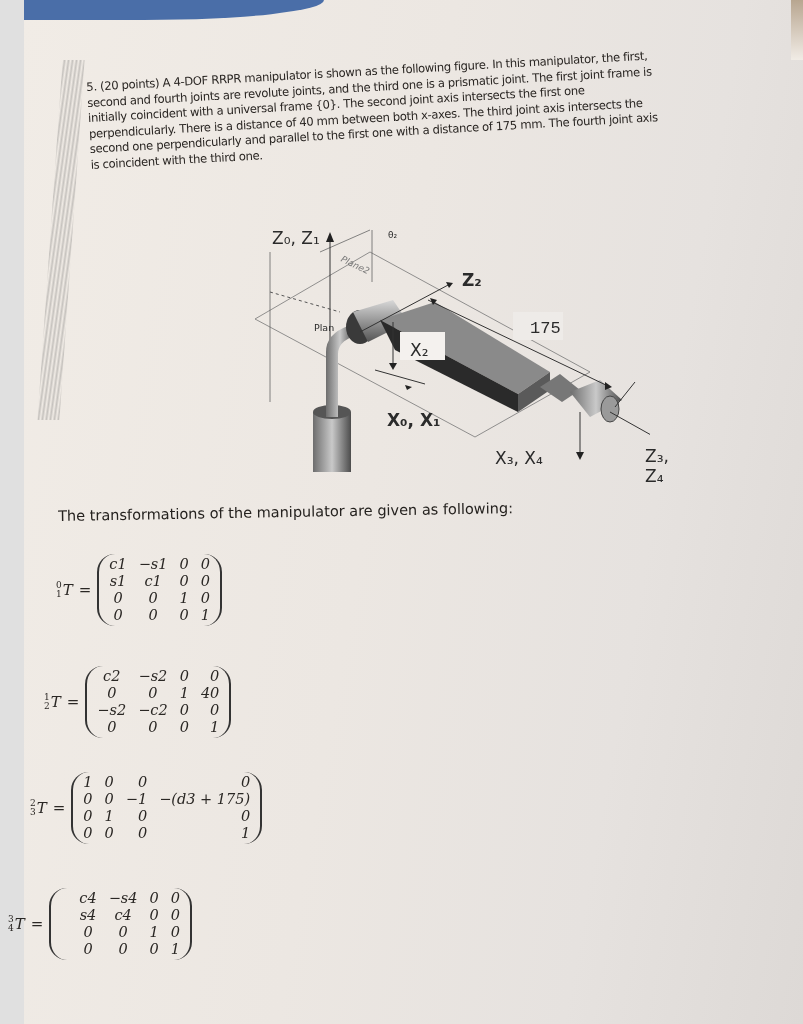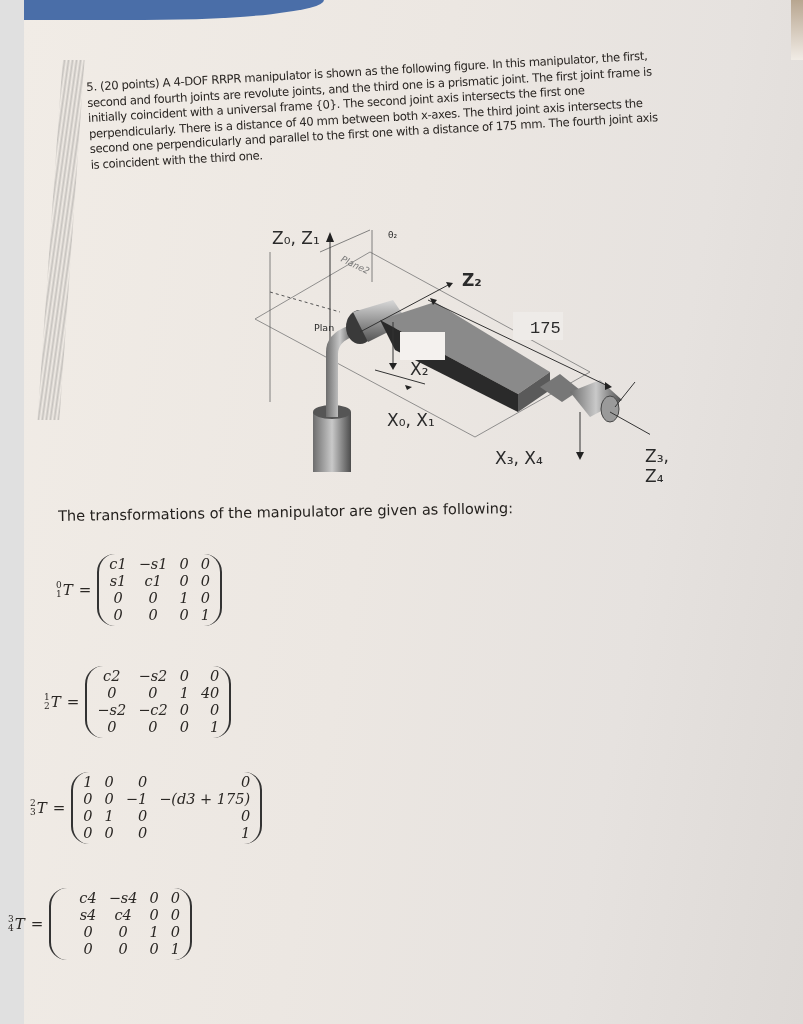--- a/index.html
+++ b/index.html
@@ -102,23 +102,23 @@
     <line x1="330" y1="190" x2="330" y2="235" stroke="#333" stroke-width="1"></line>
     <polygon points="326,230 334,230 330,238" fill="#222"></polygon>
     <rect x="150" y="110" width="45" height="28" fill="#f4f1ee"></rect>
     <rect x="263" y="90" width="50" height="28" fill="#eeebe8"></rect>
   </svg>
   <span class="label" style="left:22px;top:6px;">Z₀, Z₁</span>
   <span class="label" style="left:95px;top:8px;font-size:9px;padding-left:43px;">θ₂</span>
   <span class="label" style="left:90px;top:38px;font-size:9px;font-style:italic;color:#777;transform:rotate(26deg);">Plane2</span>
   <span class="label" style="left:56px;top:100px;font-size:9.5px;margin-left:8px;">Plan</span>
   <span class="label" style="left:212px;top:48px;font-weight:bold;">Z₂</span>
-  <span class="label" style="left:160px;top:118px;margin-top:19px;">X₂</span>
+  <span class="label" style="left:160px;top:118px;">X₂</span>
   <span class="label" style="left:280px;top:97px;font-family:Liberation Mono, monospace;">175</span>
-  <span class="label" style="left:137px;top:188px;">X₀, X₁</span>
+  <span class="label" style="left:137px;top:188px;font-weight:bold;">X₀, X₁</span>
   <span class="label" style="left:245px;top:226px;">X₃, X₄</span>
   <span class="label" style="left:395px;top:224px;">Z₃, Z₄</span>
 </div>
 
 <div class="intro">The transformations of the manipulator are given as following:</div>
 
 <div class="matrix-block" style="left:56px;top:554px;">
   <div class="lhs">
     <span class="sc">
         <span>0</span>

